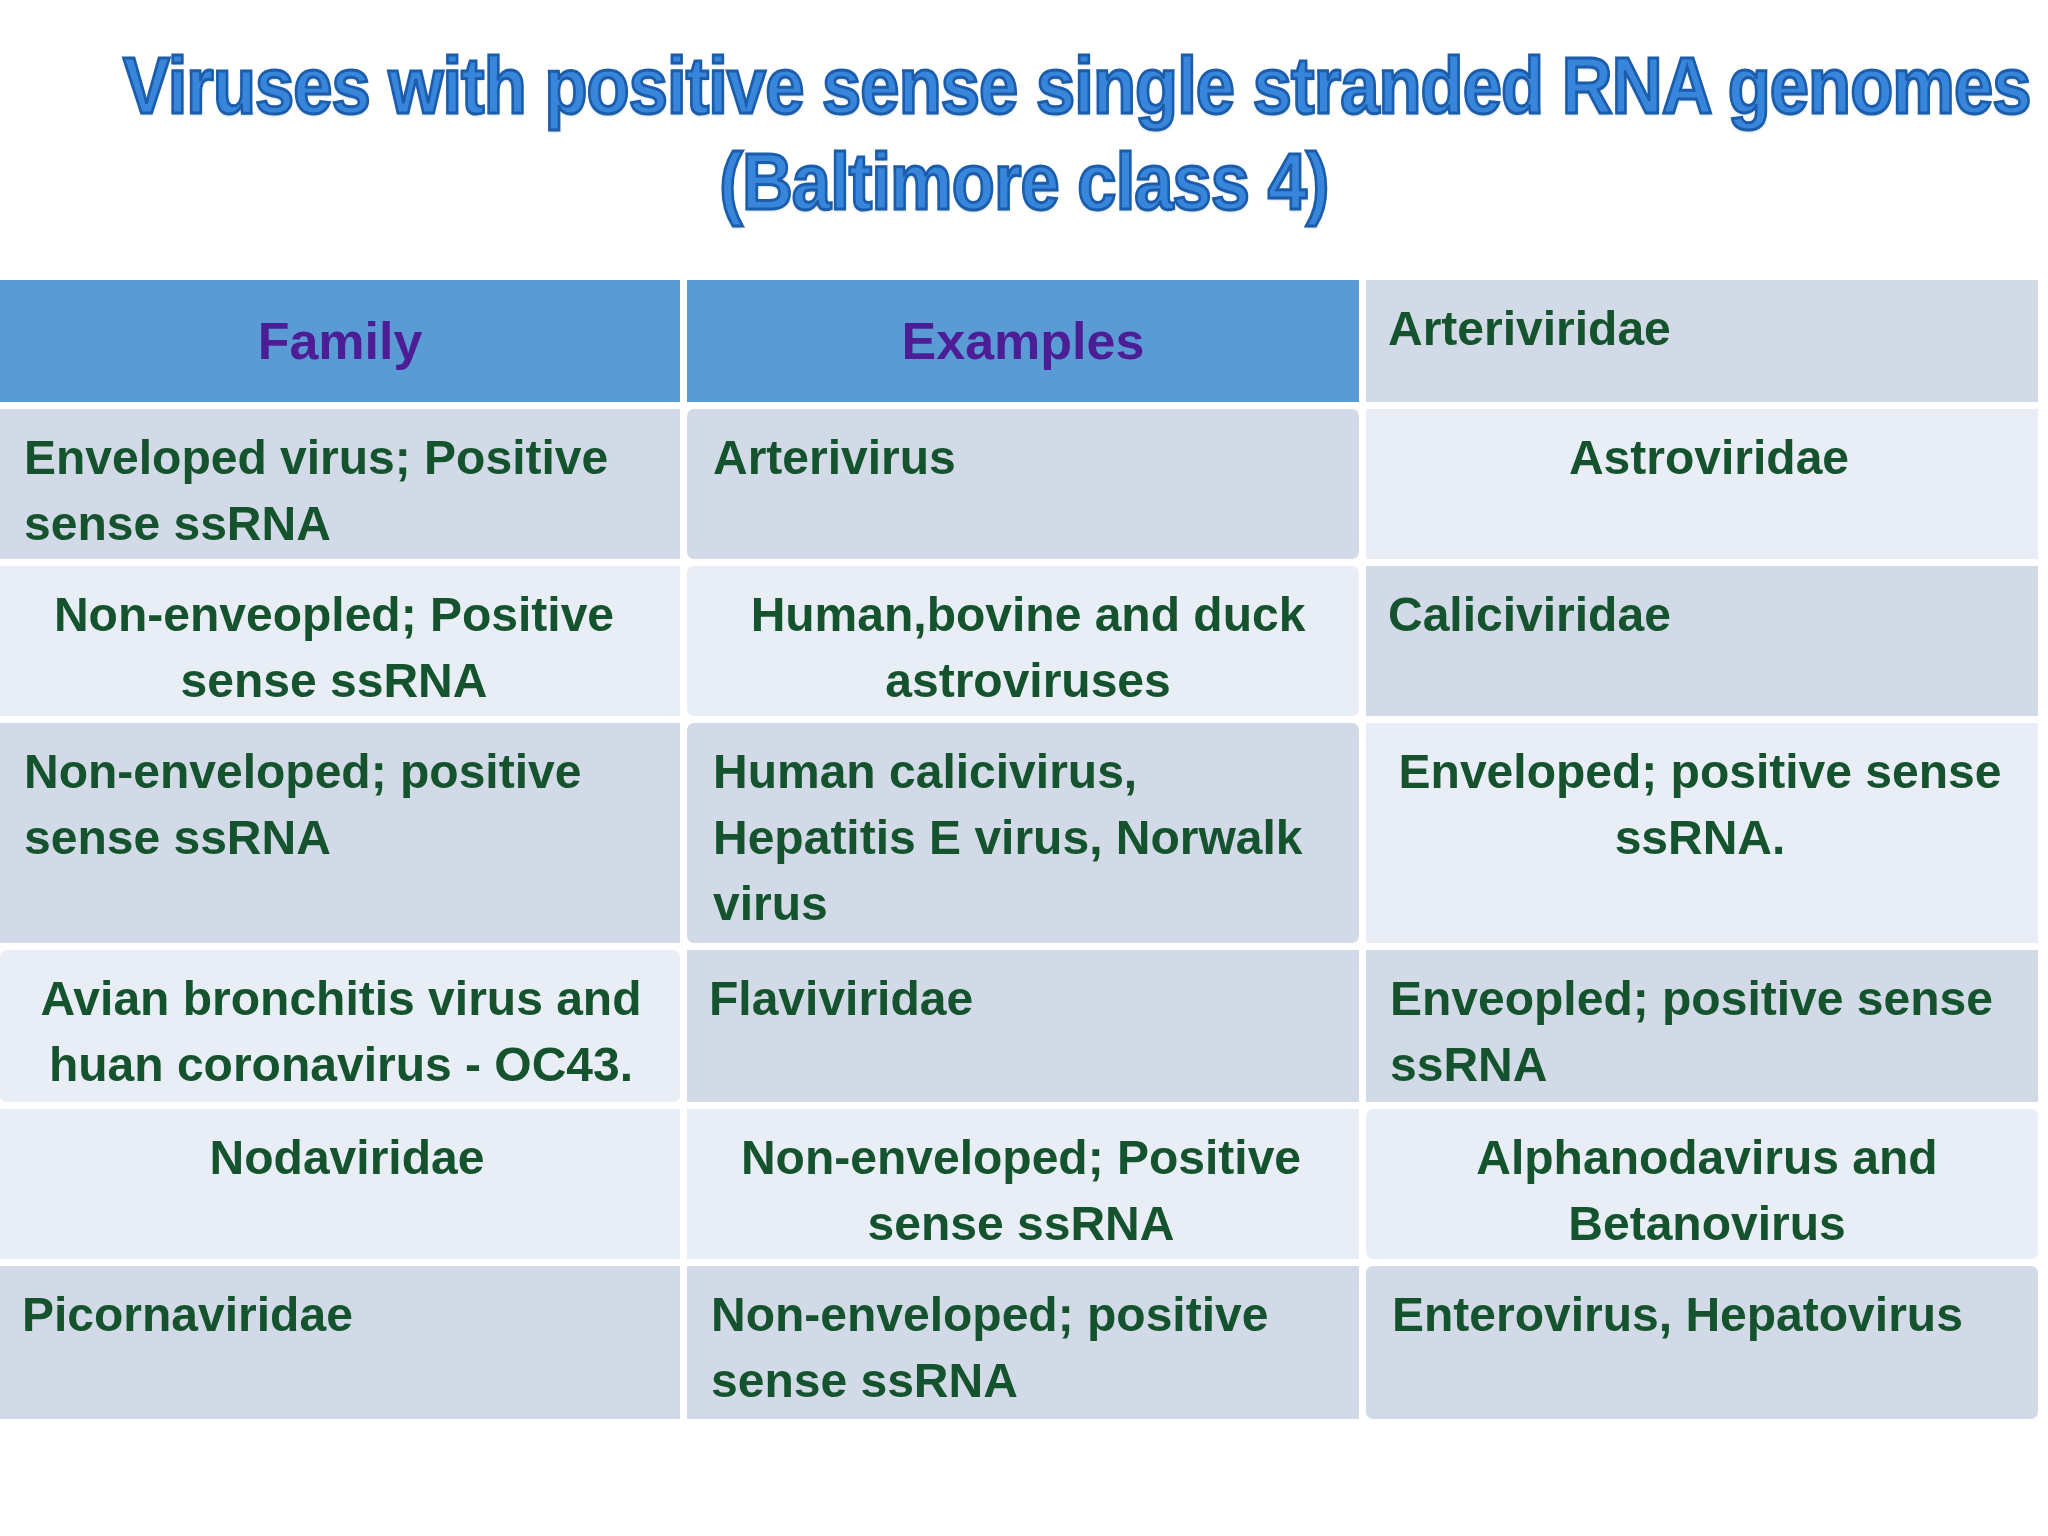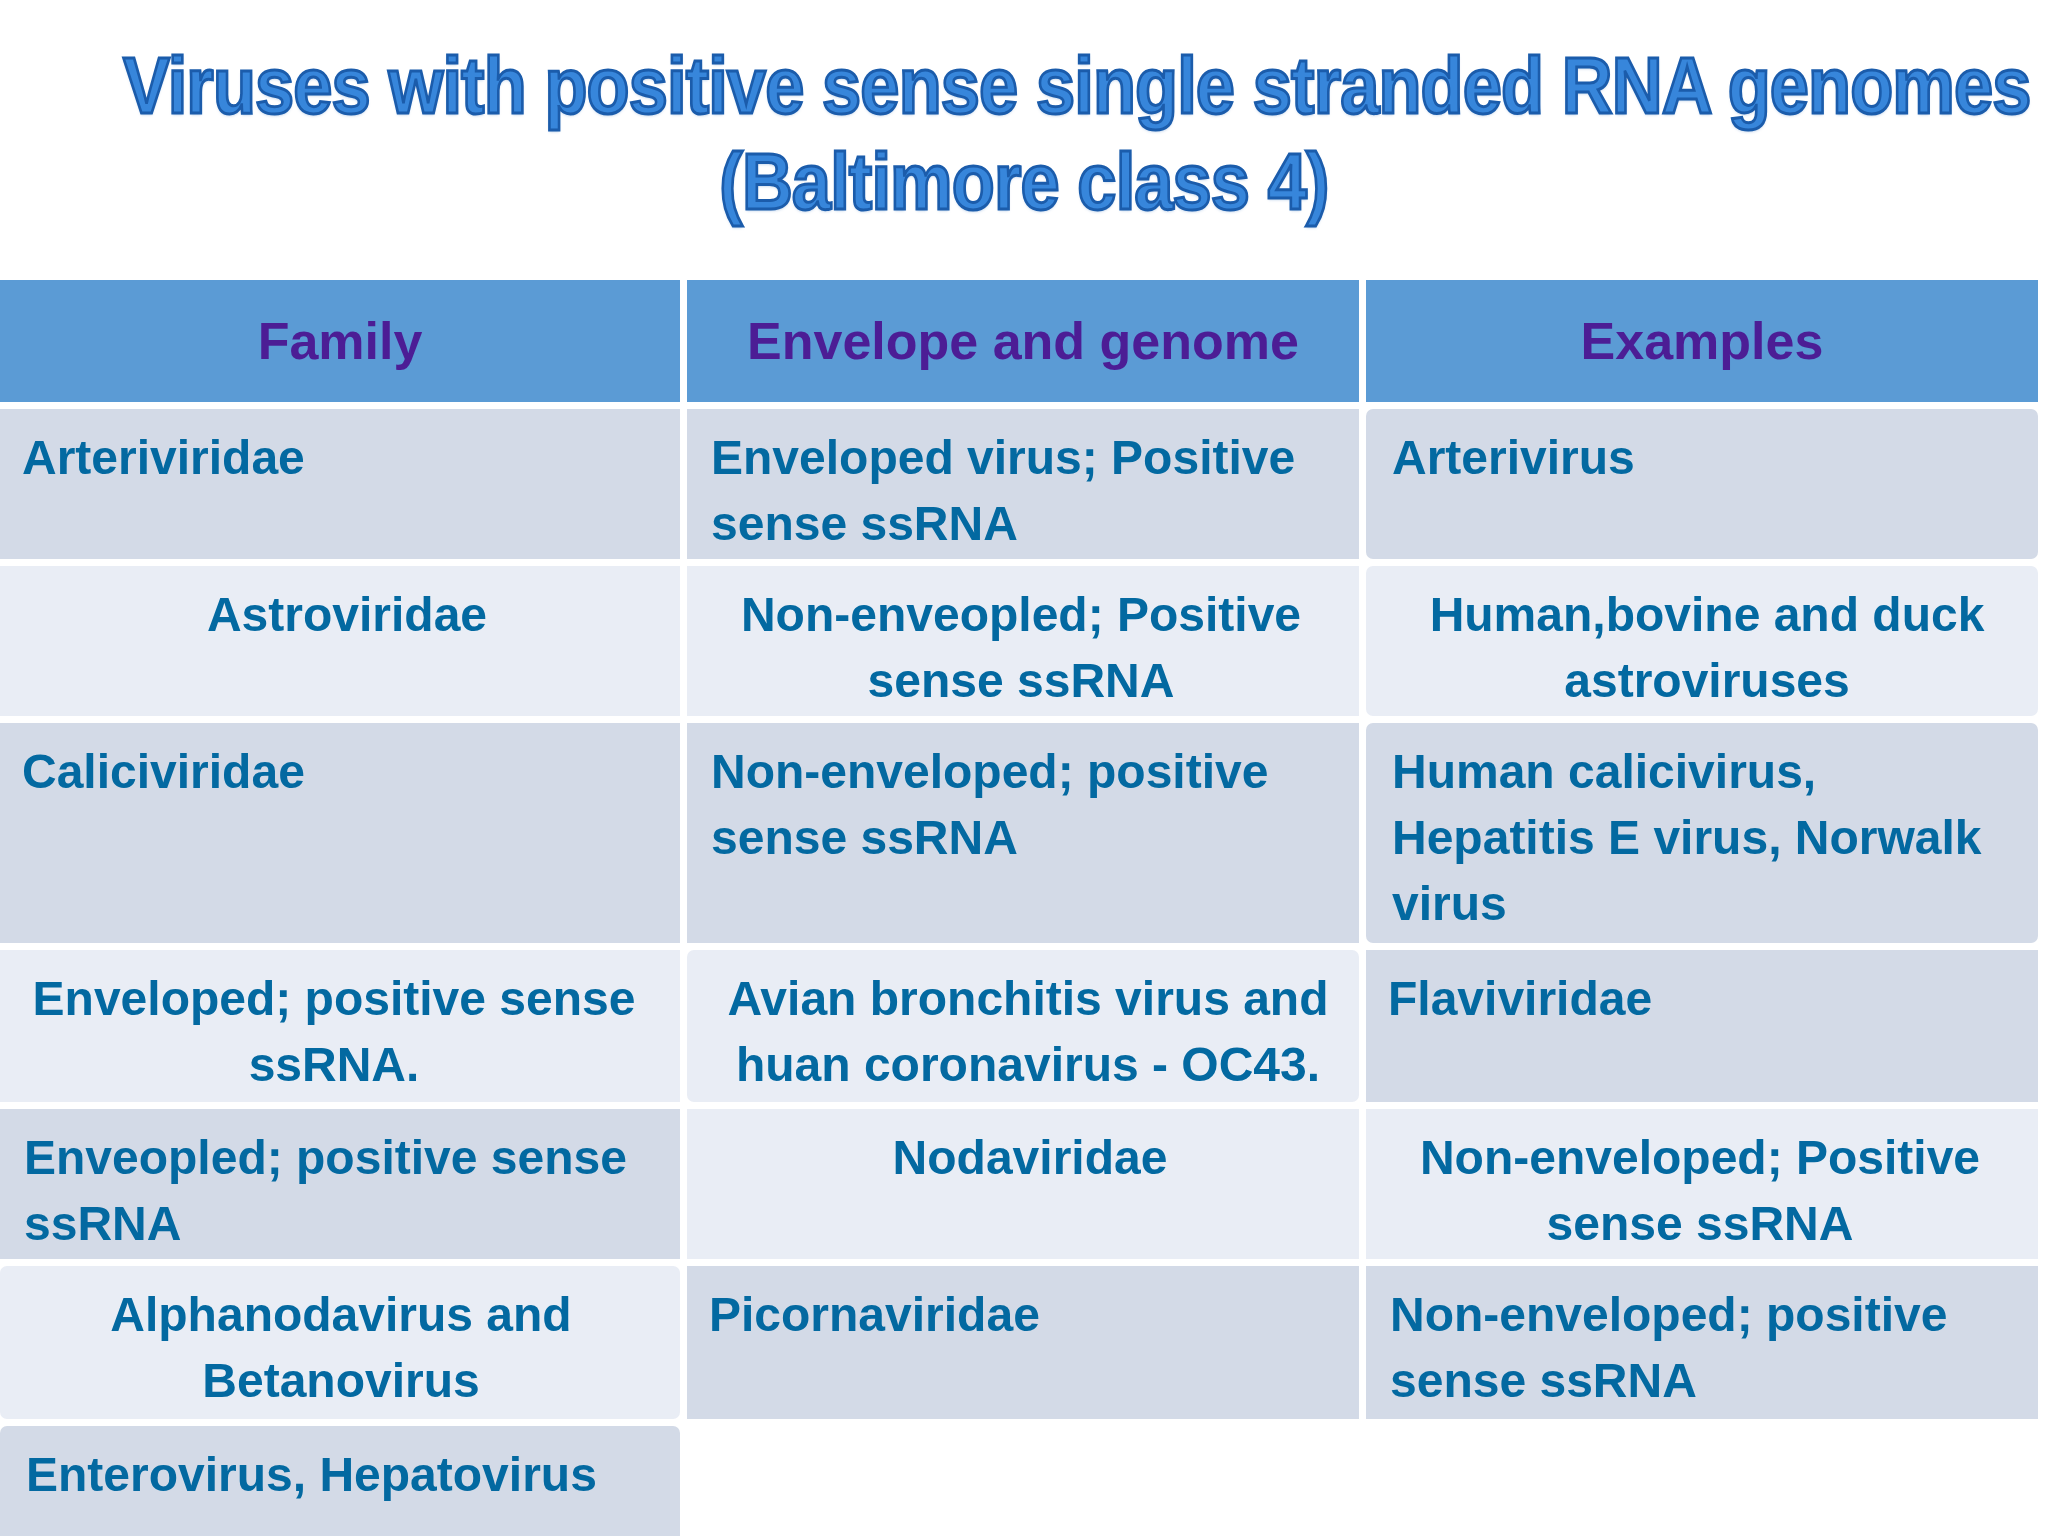--- a/index.html
+++ b/index.html
@@ -33,21 +33,21 @@
     top: 280px; left: 0;
     width: 2038px;
     display: grid;
     grid-template-columns: 680px 672px 672px;
     grid-template-rows: 122px 150px 150px 220px 152px 150px 153px 230px;
     gap: 7px;
     background: transparent;
   }
   .cell {
     overflow: hidden;
-    color: #0369a1;
+    color: #14532d;
     font-weight: bold;
     font-size: 48px;
     line-height: 66px;
     padding: 16px 8px 0 22px;
     font-stretch: semi-condensed;
   }
   .cell.c2 { padding-left: 24px; }
   .cell.c3 { padding-left: 26px; border-radius: 7px; }
   .cell .wrapbox { display: block; }
   .c2 .wrapbox { max-width: 620px; }
@@ -71,21 +71,20 @@
 <body>
 
 <div class="title-wrap">
   <span class="title-line">Viruses with positive sense single stranded RNA genomes</span>
   <span class="title-line">(Baltimore class 4)</span>
 </div>
 
 <div class="vtable">
 
   <div class="hcell">Family</div>
-  <div class="hcell">Envelope and genome</div>
   <div class="hcell">Examples</div>
 
   <div class="cell c1 row-dark">
       <span class="wrapbox">Arteriviridae</span>
     </div>
   <div class="cell c2 row-dark">
       <span class="wrapbox">Enveloped virus; Positive sense ssRNA</span>
     </div>
   <div class="cell c3 row-dark">
       <span class="wrapbox">Arterivirus</span>

